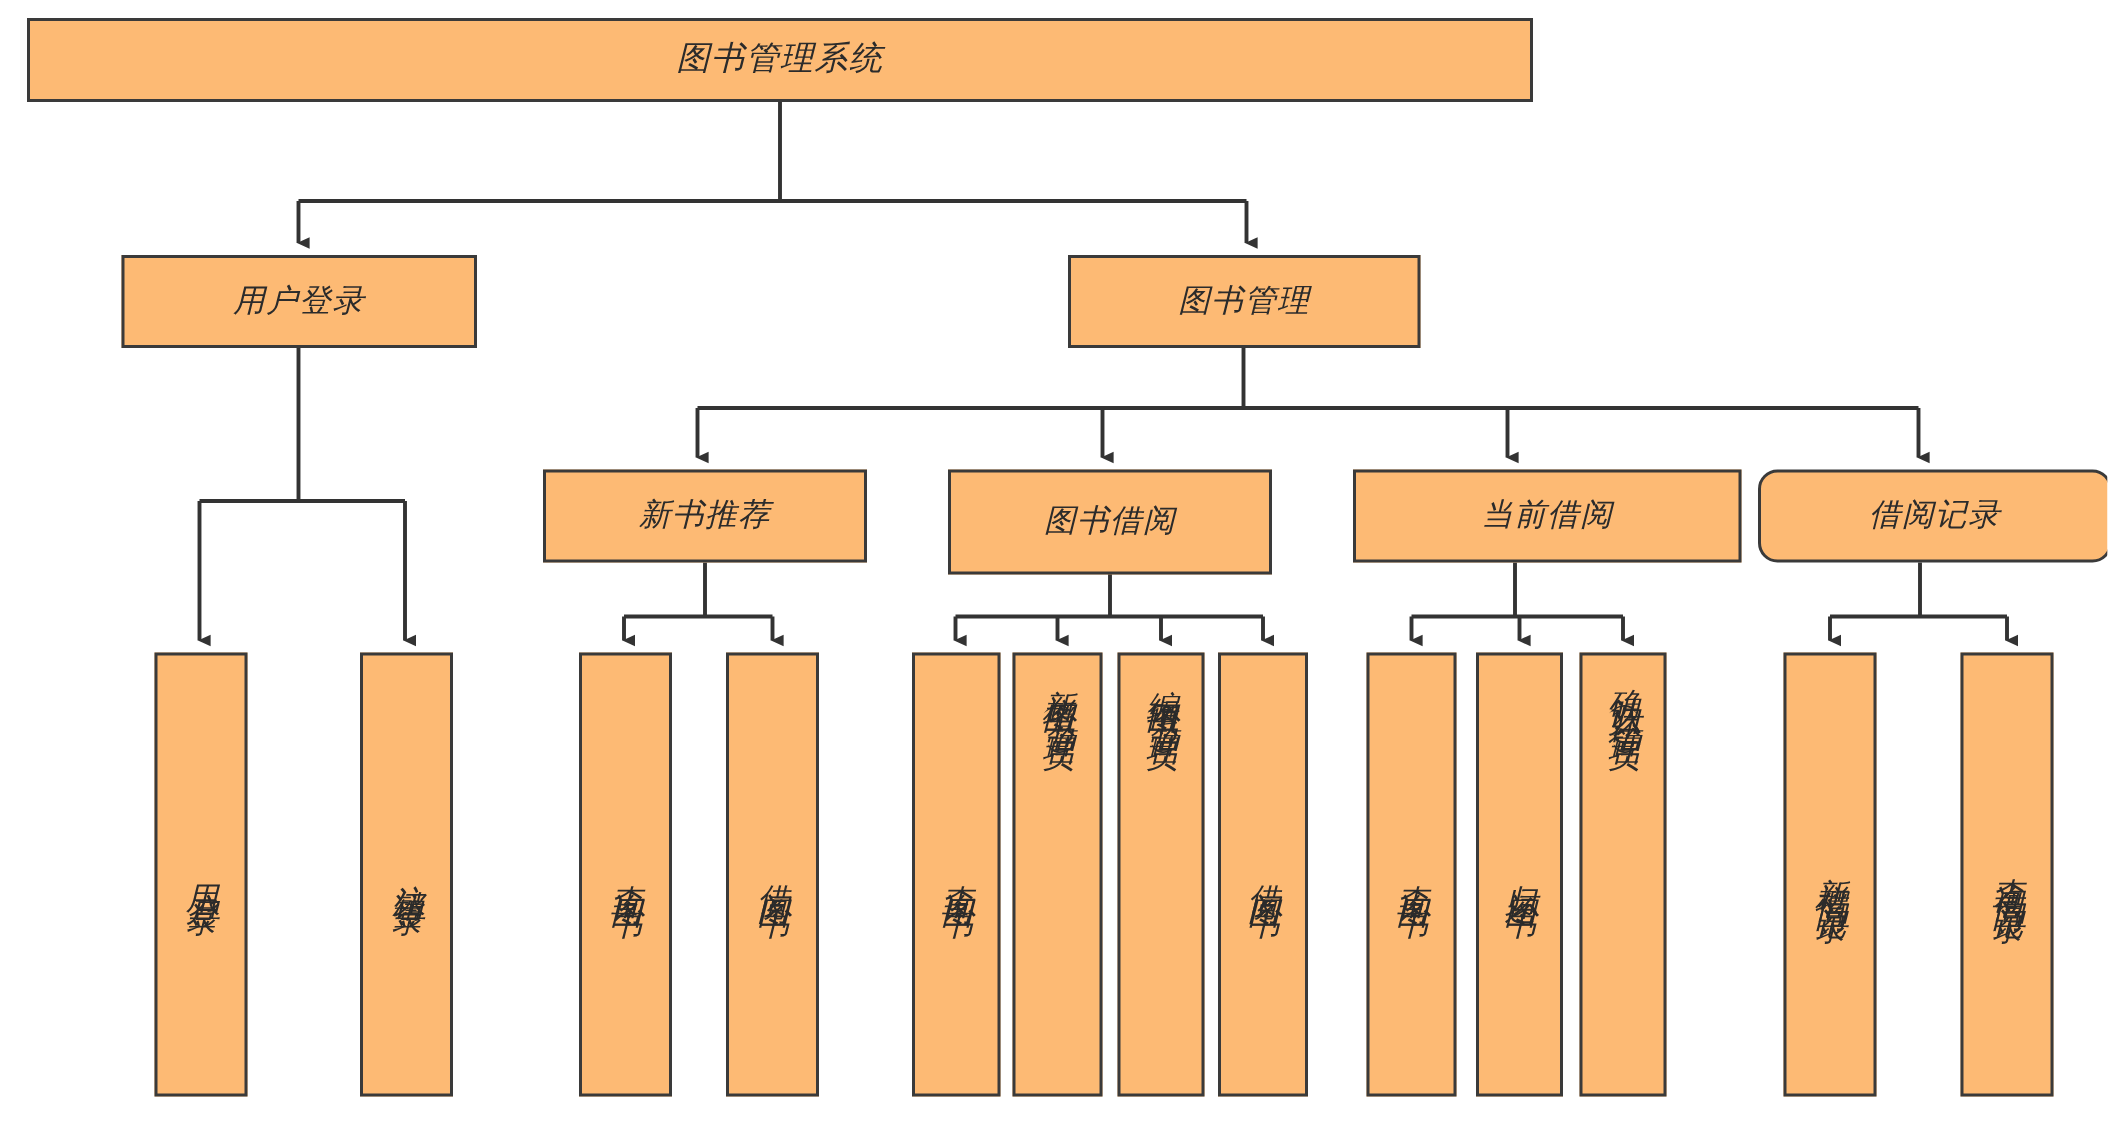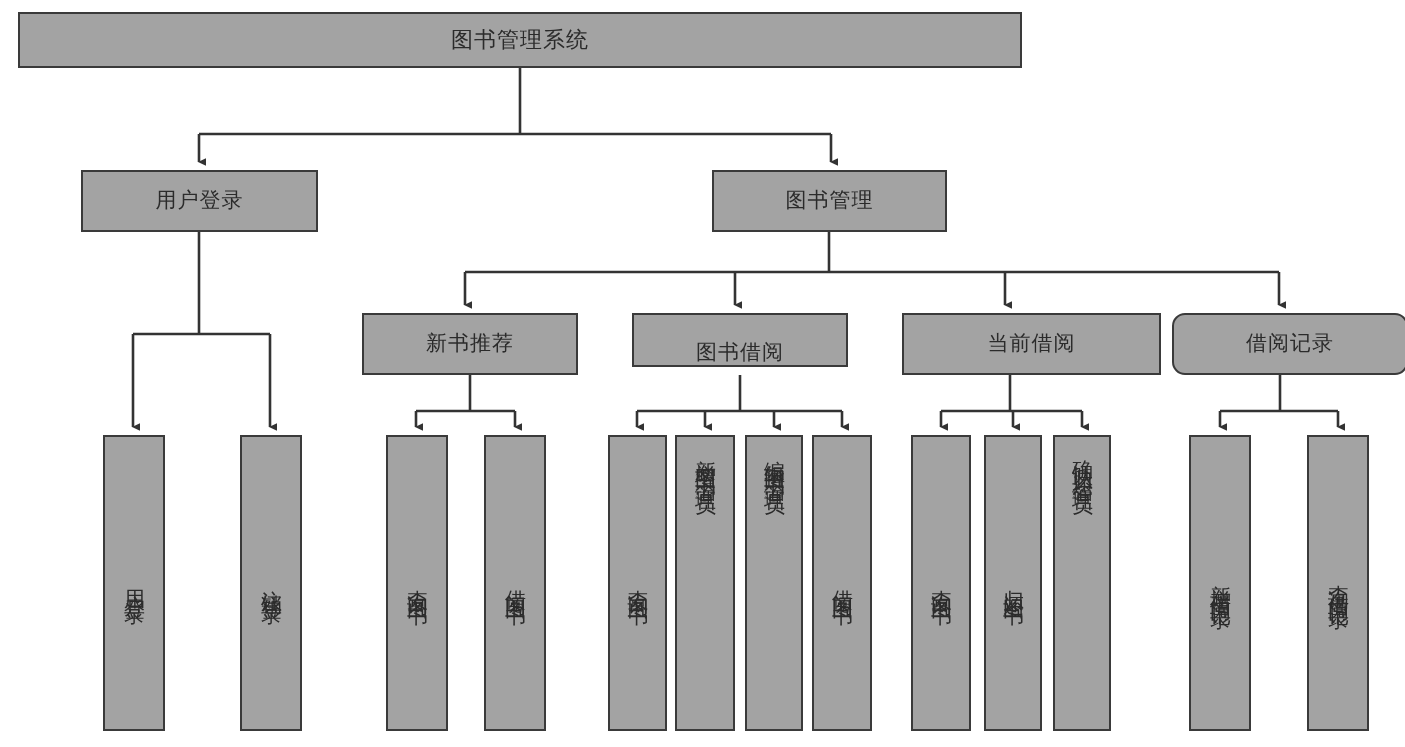--- a/index.html
+++ b/index.html
@@ -1,22 +1,22 @@
 <!DOCTYPE html>
 <html><head>
 <meta charset="utf-8">
 <title>图书管理系统 功能结构图</title>
 <style>
   html,body{margin:0;padding:0;background:#ffffff;}
   body{font-family:"DejaVu Sans","Liberation Sans",sans-serif;}
   #canvas{position:relative;width:1405px;height:747px;background:#ffffff;overflow:hidden;}
   svg.edges{position:absolute;left:0;top:0;width:1405px;height:747px;pointer-events:none;}
 
-  .node{position:absolute;box-sizing:border-box;background:#a3a3a3;
-        border:2px solid #3a3a3a;display:flex;align-items:center;justify-content:center;}
+  .node{position:absolute;box-sizing:border-box;background:#fdba74;
+        border:2px solid #3a3a3a;display:flex;align-items:center;justify-content:center;font-style:italic;}
   .node .label{color:#2b2b2b;text-align:center;line-height:1.12;white-space:pre;}
 
   
   .h-node .label{font-size:21px;letter-spacing:1px;}
   .root .label{font-size:22px;}
 
   
   .leaf{align-items:flex-start;justify-content:center;padding-top:6px;}
   .leaf.center{align-items:center;padding-top:0;}
   .leaf .label{
@@ -91,21 +91,21 @@
   <div class="node h-node" style="left: 81px; top: 170px; width: 237px; height: 62px; border-color: rgb(58, 58, 58);">
     <span class="label" style="color: rgb(43, 43, 43);">用户登录</span>
   </div>
   <div class="node h-node" style="left: 362px; top: 313px; width: 216px; height: 62px; border-color: rgb(58, 58, 58);">
     <span class="label" style="color: rgb(43, 43, 43);">新书推荐</span>
   </div>
 
   <div class="node h-node" style="left: 712px; top: 170px; width: 235px; height: 62px; border-color: rgb(58, 58, 58);">
     <span class="label" style="color: rgb(43, 43, 43);">图书管理</span>
   </div>
-  <div class="node h-node" style="left: 632px; top: 313px; width: 216px; height: 54px; border-color: rgb(58, 58, 58); align-items: flex-end;">
+  <div class="node h-node" style="left: 632px; top: 313px; width: 216px; height: 70px; border-color: rgb(58, 58, 58);">
     <span class="label" style="color: rgb(43, 43, 43);">图书借阅</span>
   </div>
   <div class="node h-node" style="left: 902px; top: 313px; width: 259px; height: 62px; border-color: rgb(58, 58, 58);">
     <span class="label" style="color: rgb(43, 43, 43);">当前借阅</span>
   </div>
   <div class="node h-node" style="left: 1172px; top: 313px; width: 236px; height: 62px; border-color: rgb(58, 58, 58); border-radius: 13px;">
     <span class="label" style="color: rgb(43, 43, 43);">借阅记录</span>
   </div>
 
   <div class="node leaf center" style="left: 103px; top: 435px; width: 62px; height: 296px; border-color: rgb(58, 58, 58);">

